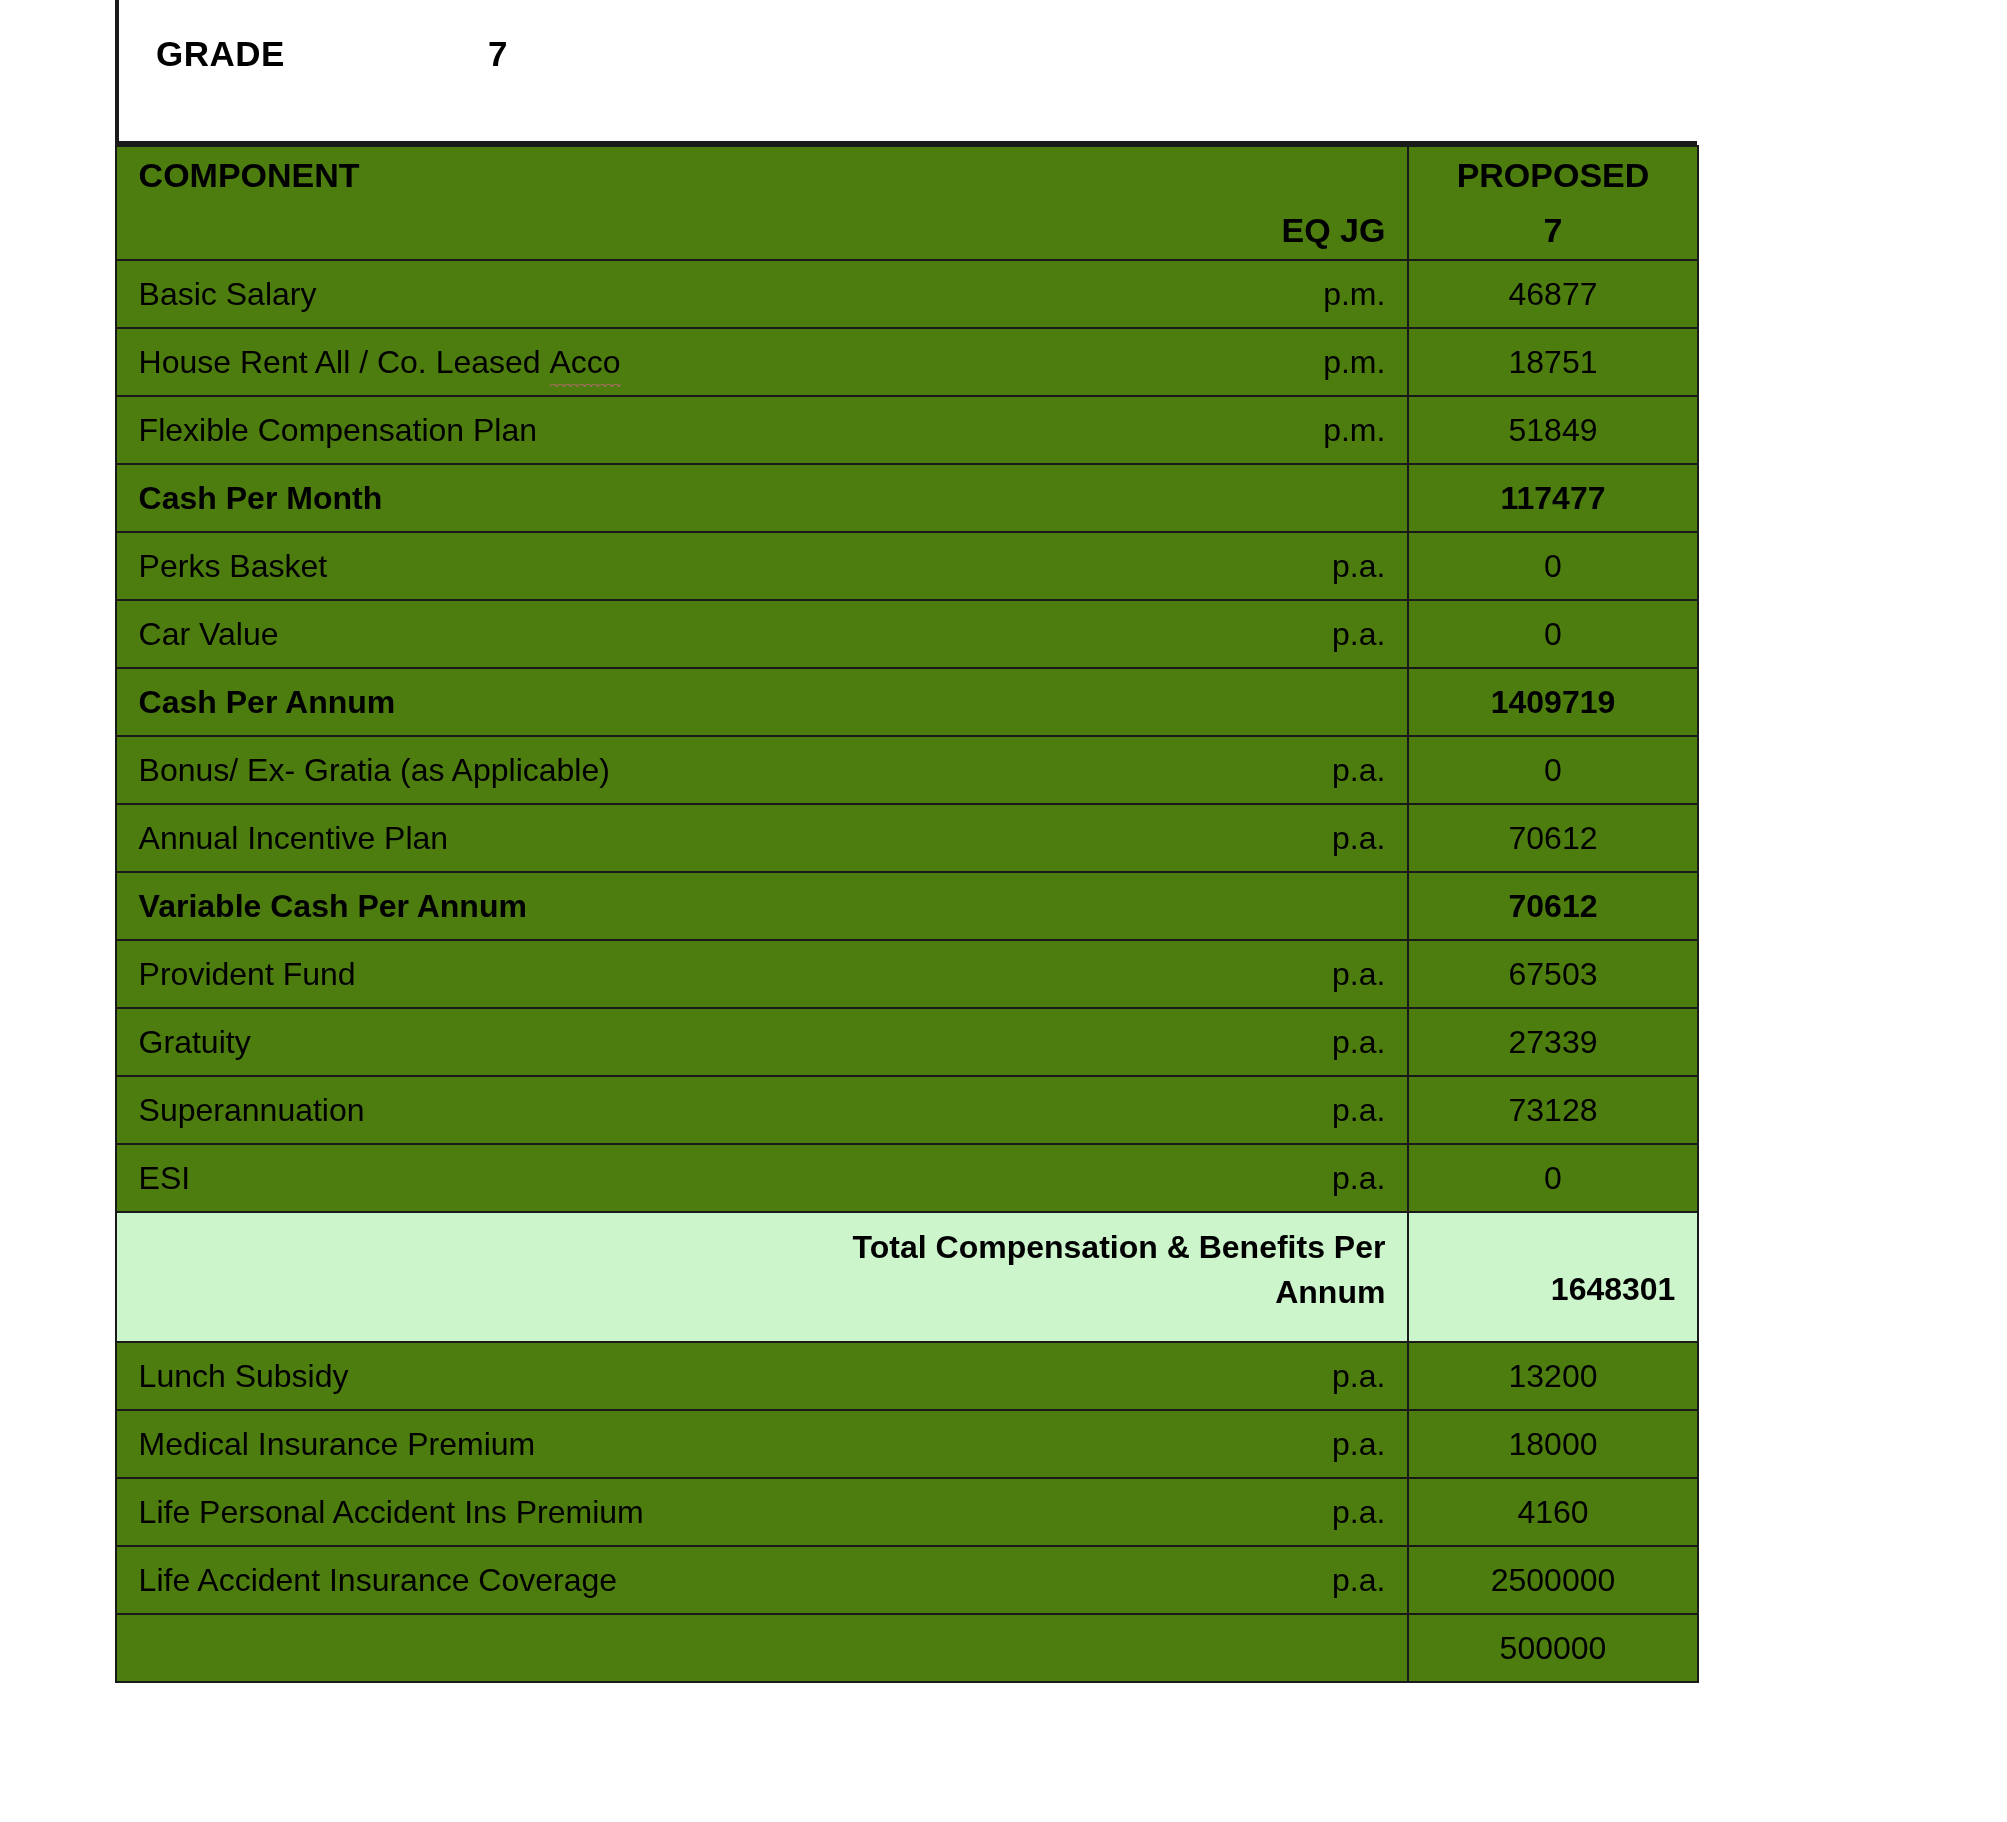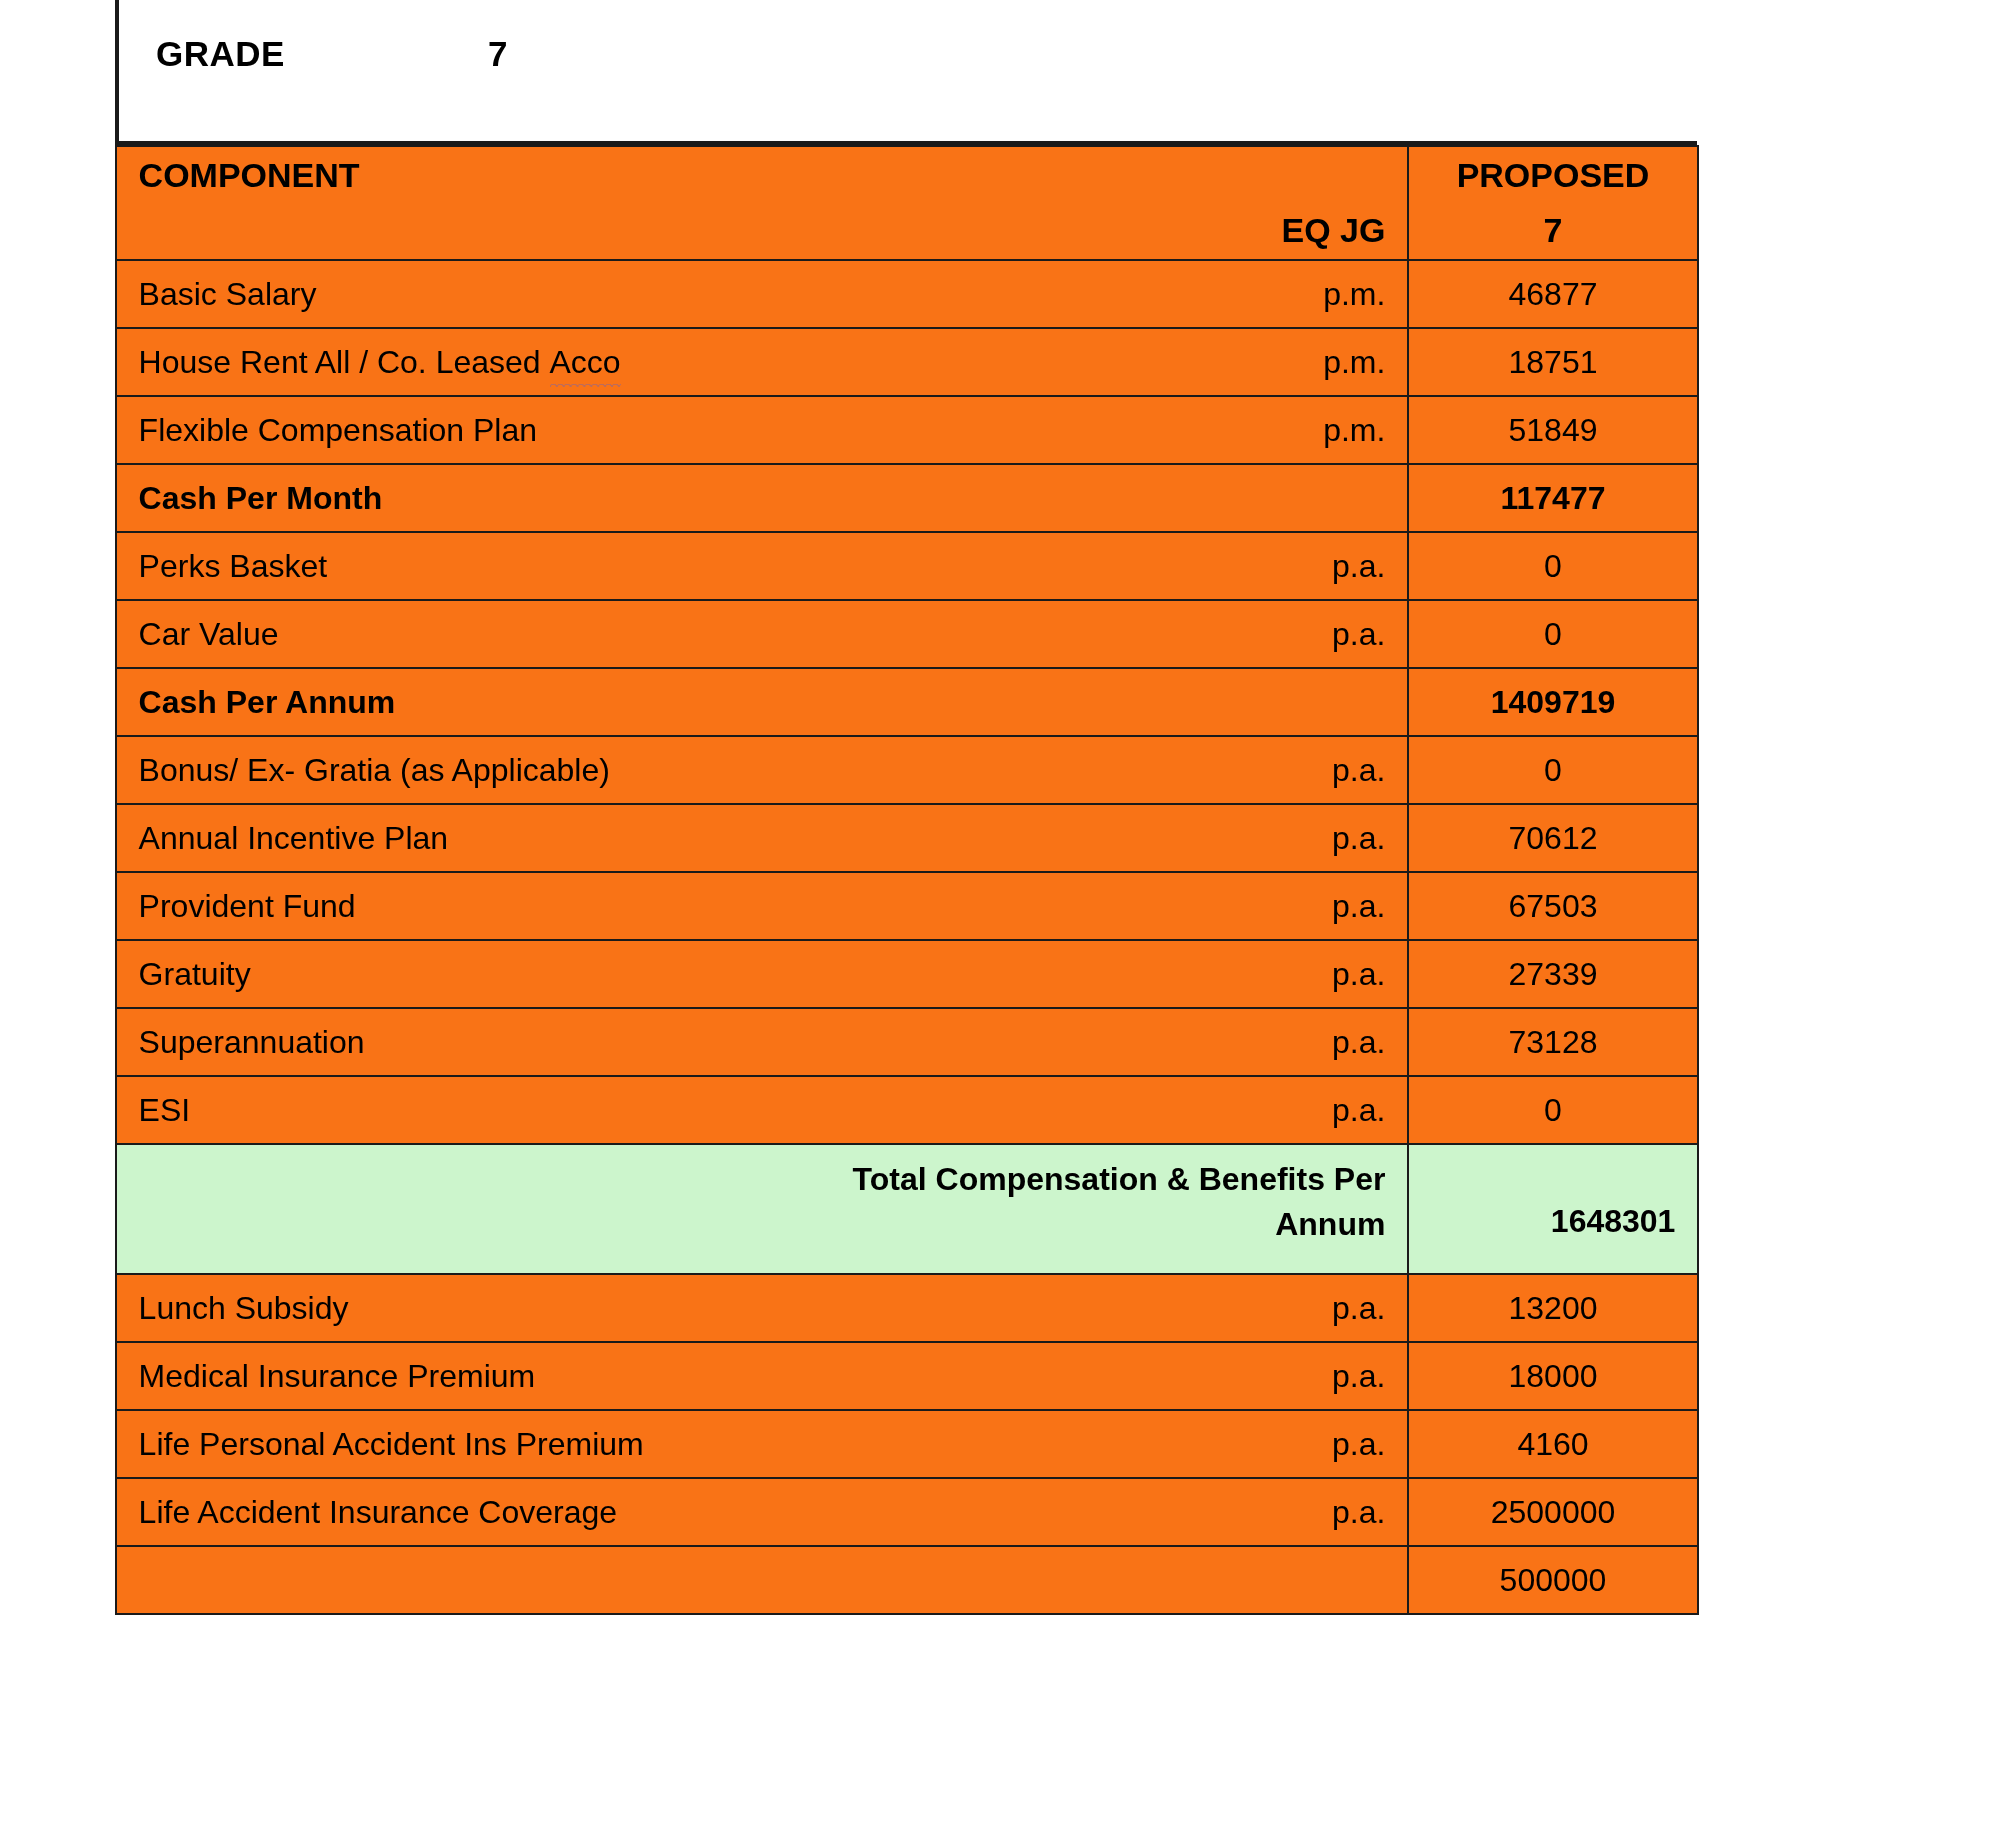--- a/index.html
+++ b/index.html
@@ -68,21 +68,21 @@
   }
   table.comp col.c-label { width: 1292px; }
   table.comp col.c-value { width: 290px; }
 
   table.comp td {
     border: 2.9px solid #1a1a1a;
     padding: 0 21.6px;
     font-size: 32px;
     vertical-align: middle;
     box-sizing: border-box;
-    background: #f97316;
+    background: #4d7c0f;
   }
 
   
   .cellflex {
     display: flex;
     align-items: center;
     justify-content: space-between;
     width: 100%;
     min-height: 59px;
   }
@@ -273,20 +273,28 @@
         </tr>
         <tr class="item">
           <td>
             <div class="cellflex">
               <span class="lbl">Annual Incentive Plan</span>
               <span class="unit">p.a.</span>
             </div>
           </td>
           <td class="valcell">70612</td>
         </tr>
+        <tr class="subtotal">
+          <td>
+            <div class="cellflex">
+              <span class="lbl">Variable Cash Per Annum</span>
+            </div>
+          </td>
+          <td class="valcell">70612</td>
+        </tr>
         <tr class="item">
           <td>
             <div class="cellflex">
               <span class="lbl">Provident Fund</span>
               <span class="unit">p.a.</span>
             </div>
           </td>
           <td class="valcell">67503</td>
         </tr>
         <tr class="item">

